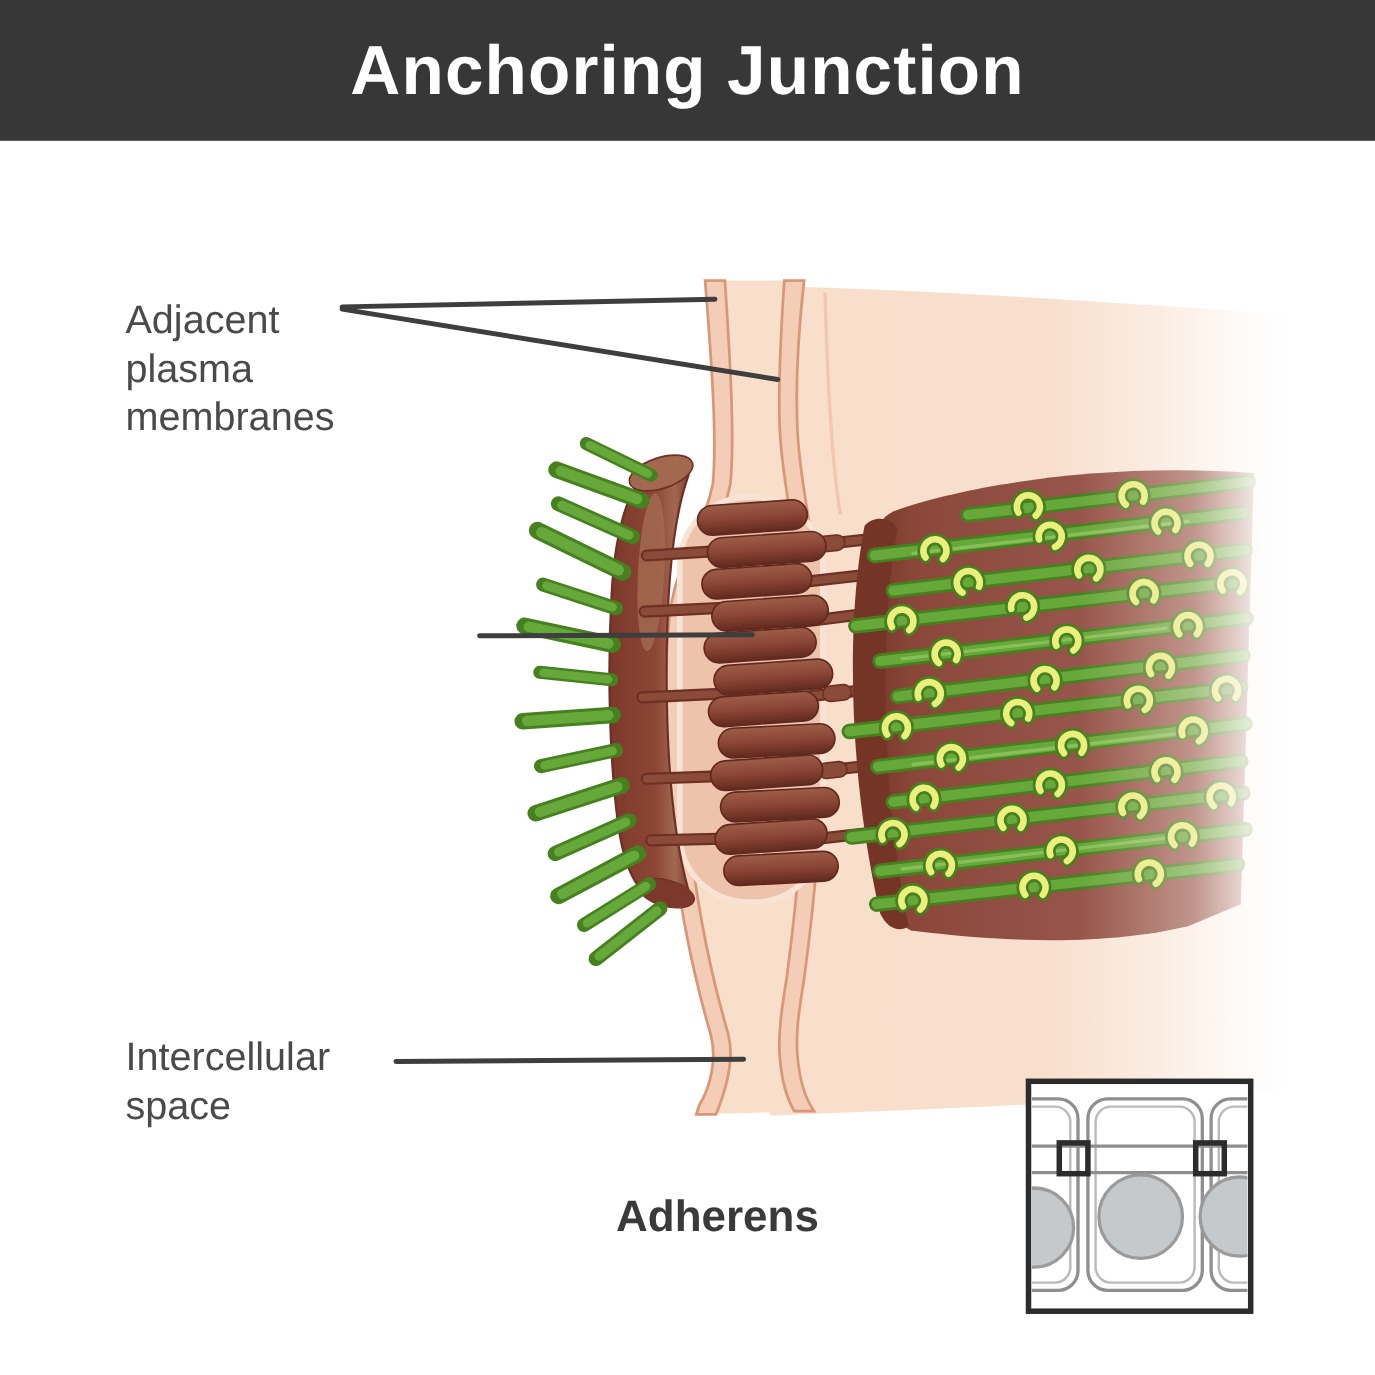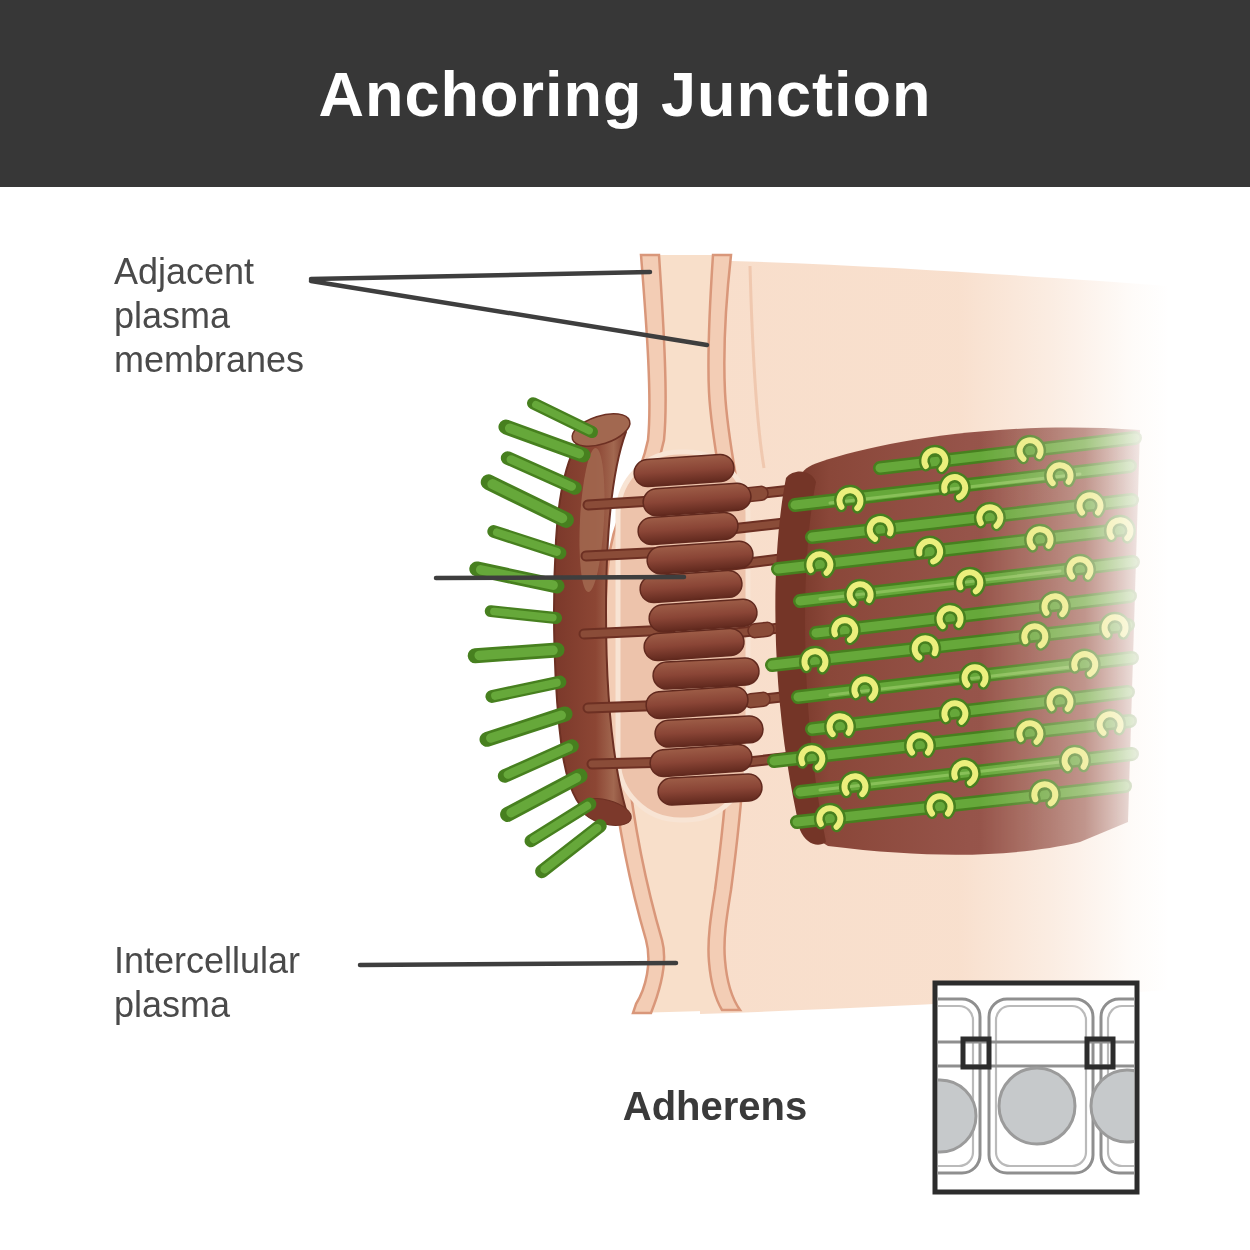--- a/index.html
+++ b/index.html
@@ -1,27 +1,27 @@
 <!DOCTYPE html>
 <html style="--bg: #ffffff; --header_bg: #373737; --title_text: #ffffff; --label_text: #4a4a4a; --caption_text: #3a3a3a; --leader_line: #3e3e3e; --membrane_fill: #f3cdb5; --intercellular_fill: #f8dfca; --membrane_line: #d9977a; --cell_body: #f8decb; --pocket_fill: #edc3ab; --pocket_line: #f8e4d4; --plaque_dark: #7c392b; --plaque_mid: #8c4634; --plaque_light: #a26850; --plaque_outline: #6d3023; --protein_light: #9d5d47; --protein_fill: #8a4536; --protein_dark: #61291e; --rod_dark: #6d3023; --rod_fill: #8a4c38; --actin_outline: #47801f; --actin_green: #66a83a; --actin_light: #8cc25c; --hook_yellow: #ebef7c; --panel_rim: #743527; --panel_fill: #96544a; --inset_border: #2c2c2c; --inset_line: #8f8f8f; --inset_line_light: #bababa; --nucleus_fill: #c6c9cb; --nucleus_stroke: #9b9b9b;"><head>
 <meta charset="utf-8">
 <style>
   html,body{margin:0;padding:0;background:var(--bg,#fff);}
   #stage{position:relative;width:1250px;height:1250px;overflow:hidden;
          font-family:"Liberation Sans",sans-serif;background:var(--bg,#fff);}
-  #header{position:absolute;left:0;top:0;width:1250px;height:187px;
+  #header{position:absolute;left:0;top:0;width:1250px;height:128px;
           background:var(--header_bg,#373737);display:flex;align-items:center;justify-content:center;}
   #title{color:var(--title_text,#fff);font-size:63px;font-weight:700;letter-spacing:1px;}
   svg#art{position:absolute;left:0;top:0;}
   .lbl{position:absolute;font-size:36px;line-height:1.22;color:var(--label_text,#4a4a4a);
        white-space:pre-line;}
-  #lbl-adjacent{left:114px;top:250px;}
+  #lbl-adjacent{left:114px;top:269px;}
   #lbl-transmembrane{left:114px;top:556px;}
   #lbl-intercellular{left:114px;top:939px;}
-  #caption-adherens{position:absolute;left:560px;top:1084px;width:310px;text-align:center;
+  #caption-adherens{position:absolute;left:560px;top:1084px;width:310px;text-align:left;
        font-weight:700;font-size:40px;color:var(--caption_text,#3a3a3a);}
 </style>
 </head>
 <body>
 
 <div id="stage">
 
   <svg id="art" width="1250" height="1250" viewBox="0 0 1250 1250">
     <defs>
       <linearGradient id="gBody" gradientUnits="userSpaceOnUse" x1="700" y1="0" x2="1170" y2="0">
@@ -298,15 +298,15 @@
   </svg>
 
   <div id="header">
     <div id="title">Anchoring Junction</div>
   </div>
 
   <div class="lbl" id="lbl-adjacent">Adjacent
 plasma
 membranes</div>
   <div class="lbl" id="lbl-intercellular">Intercellular
-plasma</div>
+space</div>
   <div id="caption-adherens">Adherens</div>
 </div>
 
 </body></html>

